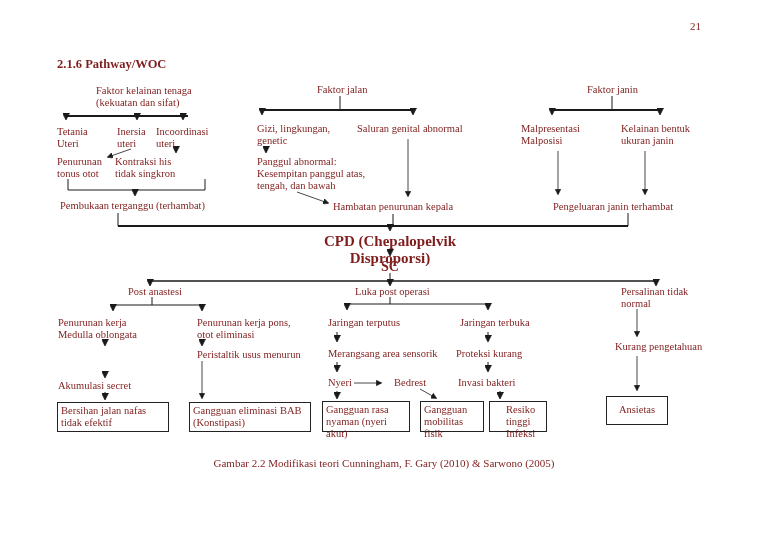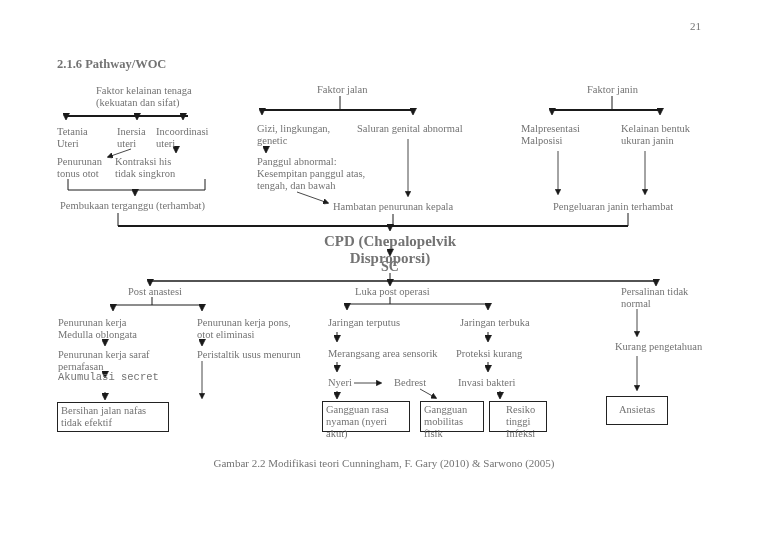--- a/index.html
+++ b/index.html
@@ -1,18 +1,18 @@
 <!DOCTYPE html>
 <html><head>
 <meta charset="utf-8">
 <style>
   html,body { margin:0; padding:0; background:#e9e9e9; }
   .page {
     position:relative; width:768px; height:543px; background:#ffffff;
-    font-family:"Liberation Serif", serif; color:#737373; overflow:hidden;
+    font-family:"Liberation Serif", serif; color:#7f1d1d; overflow:hidden;
     box-shadow:0 0 4px rgba(0,0,0,.25);
   }
   .node { position:absolute; font-size:10.5px; line-height:1.14; white-space:normal; }
   .nw   { white-space:nowrap; }
   .ctr  { text-align:center; }
   .bold { font-weight:bold; }
   .heading { position:absolute; font-size:12.5px; font-weight:bold; white-space:nowrap; }
   .pagenum { position:absolute; font-size:11px; }
   .dxbox {
     position:absolute; border:1.3px solid #222; font-size:10.5px; line-height:1.15;
@@ -124,26 +124,26 @@
   <div class="node nw" style="left:587px; top:84px;">Faktor janin</div>
   <div class="node" style="left:521px; top:123px; width:74px;">Malpresentasi Malposisi</div>
   <div class="node" style="left:621px; top:123px; width:78px;">Kelainan bentuk ukuran janin</div>
   <div class="node nw" style="left:553px; top:201px;">Pengeluaran janin terhambat</div>
 
   <div class="node ctr bold" style="left:290px; top:233px; width:200px; font-size:15px;">CPD (Chepalopelvik Disproporsi)</div>
   <div class="node ctr bold" style="left:378px; top:259px; width:24px; font-size:14px;">SC</div>
 
   <div class="node nw" style="left:128px; top:286px;">Post anastesi</div>
   <div class="node" style="left:58px;  top:317px; width:94px;">Penurunan kerja Medulla oblongata</div>
-  <div class="node" style="left:58px;  top:349px; width:106px;">Penurunan kerja saraf pernafasan</div>
-  <div class="node nw" style="left:58px; top:372px;font-family:Liberation Mono, monospace;">Akumulasi secret</div>
+  <div class="node nw" style="left:58px; top:380px;">Akumulasi secret</div>
   <div class="dxbox" style="left:57px; top:402px; width:112px; height:30px;">Bersihan jalan nafas tidak efektif</div>
 
   <div class="node" style="left:197px; top:317px; width:104px;">Penurunan kerja pons, otot eliminasi</div>
   <div class="node nw" style="left:197px; top:349px;">Peristaltik usus menurun</div>
+  <div class="dxbox" style="left:189px; top:402px; width:122px; height:30px;">Gangguan eliminasi BAB (Konstipasi)</div>
 
   <div class="node nw" style="left:355px; top:286px;">Luka post operasi</div>
   <div class="node nw" style="left:328px; top:317px;">Jaringan terputus</div>
   <div class="node nw" style="left:328px; top:348px;">Merangsang area sensorik</div>
   <div class="node nw" style="left:328px; top:377px;">Nyeri</div>
   <div class="node nw" style="left:394px; top:377px;">Bedrest</div>
   <div class="dxbox" style="left:322px; top:401px; width:88px; height:31px;">Gangguan rasa nyaman (nyeri akut)</div>
   <div class="dxbox" style="left:420px; top:401px; width:64px; height:31px;">Gangguan mobilitas fisik</div>
 
   <div class="node nw" style="left:460px; top:317px;">Jaringan terbuka</div>

